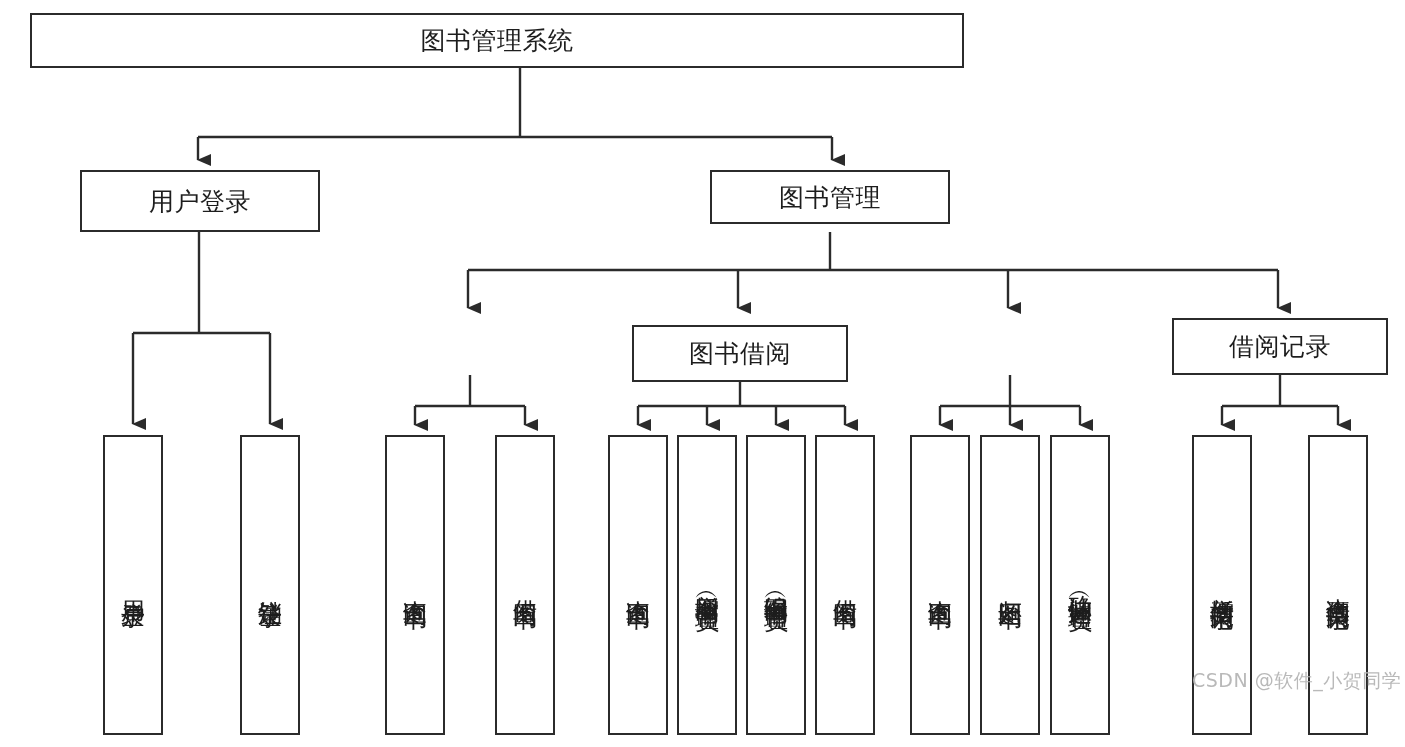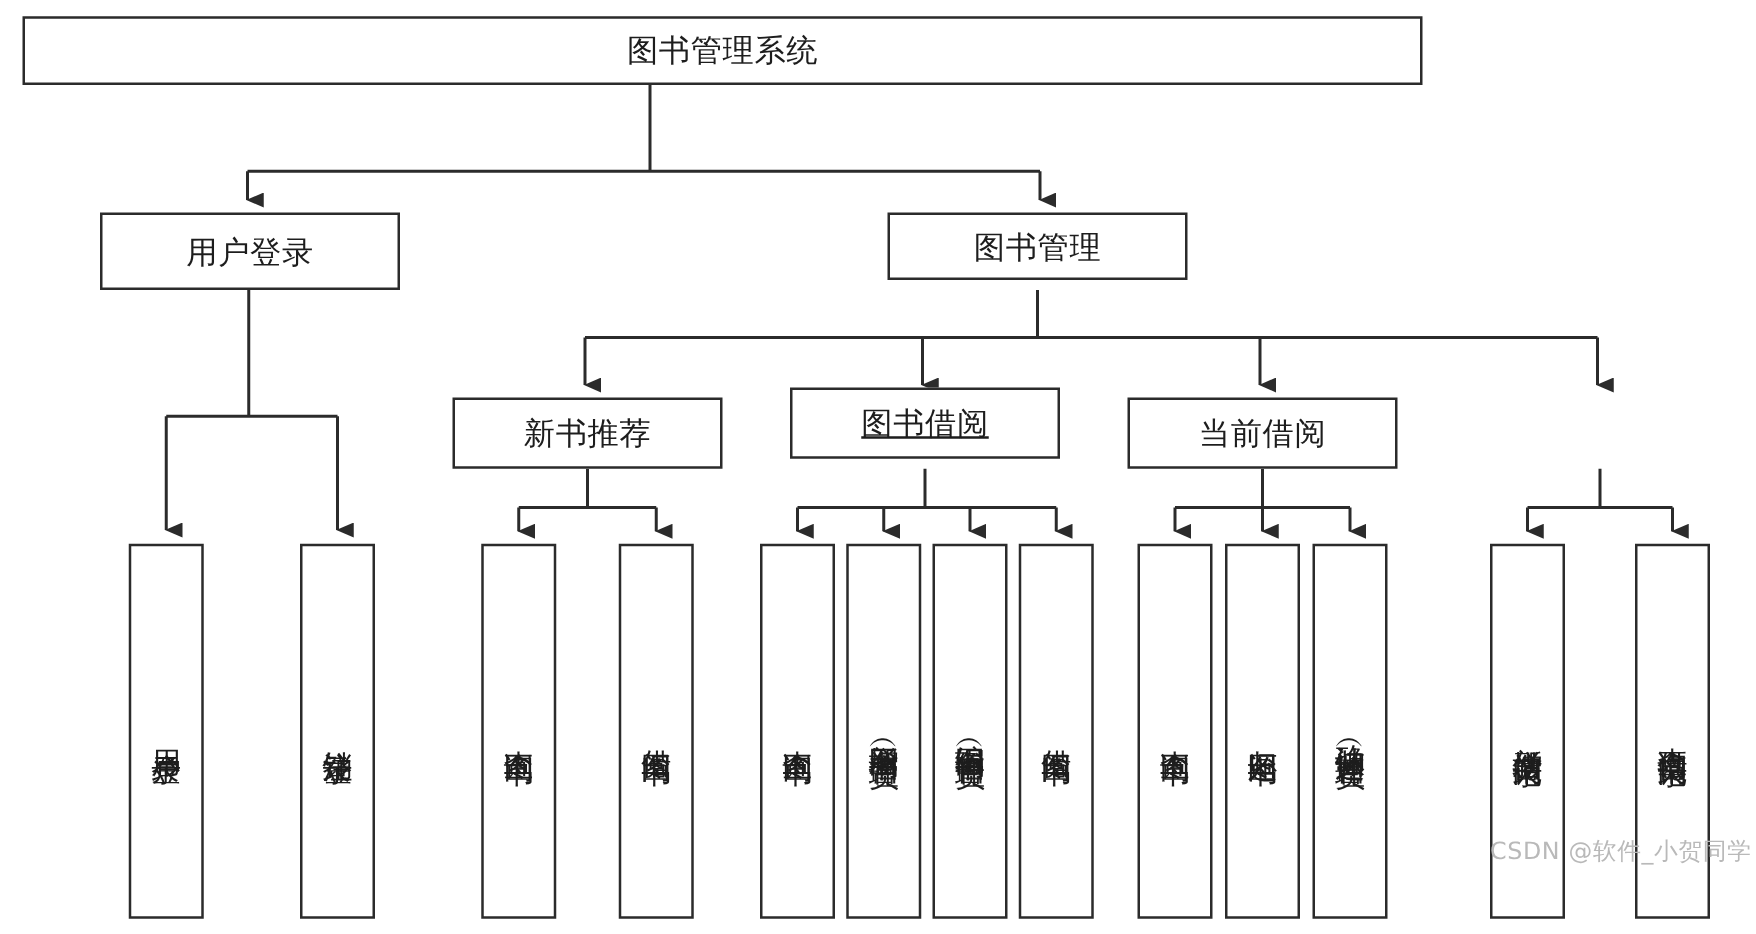--- a/index.html
+++ b/index.html
@@ -113,39 +113,36 @@
       <path d="M 1010 406 L 1010 425" marker-end="url(#arrow)"></path>
       <path d="M 1080 406 L 1080 425" marker-end="url(#arrow)"></path>
 
       <path d="M 1280 375 L 1280 406"></path>
       <path d="M 1222 406 L 1338 406"></path>
       <path d="M 1222 406 L 1222 425" marker-end="url(#arrow)"></path>
       <path d="M 1338 406 L 1338 425" marker-end="url(#arrow)"></path>
     </g>
   </svg>
 
-  <div class="node horiz" style="left:18px; top:13px; width:1120px; height:55px;">
+  <div class="node horiz" style="left:30px; top:13px; width:934px; height:55px;">
     <span>图书管理系统</span>
   </div>
 
   <div class="node horiz" style="left:80px; top:170px; width:240px; height:62px;">
     <span>用户登录</span>
   </div>
   <div class="node horiz" style="left:710px; top:170px; width:240px; height:54px;">
     <span>图书管理</span>
   </div>
 
-  <div class="node horiz" style="left:362px; top:318px; width:216px; height:57px;">
-    <span>新书推荐</span>
-  </div>
-  <div class="node horiz" style="left:632px; top:310px; width:216px; height:57px;text-decoration:underline;">
+  <div class="node horiz" style="left:632px; top:325px; width:216px; height:57px;">
     <span>图书借阅</span>
   </div>
-  <div class="node horiz" style="left:902px; top:318px; width:216px; height:57px;">
-    <span>当前借阅</span>
+  <div class="node horiz" style="left:1172px; top:318px; width:216px; height:57px;">
+    <span>借阅记录</span>
   </div>
 
   <div class="node vert" style="left:103px; top:435px; width:60px; height:300px;">
     <span class="vtext">用户登录</span>
   </div>
   <div class="node vert" style="left:240px; top:435px; width:60px; height:300px;">
     <span class="vtext">注销登录</span>
   </div>
 
   <div class="node vert" style="left:385px; top:435px; width:60px; height:300px;">

